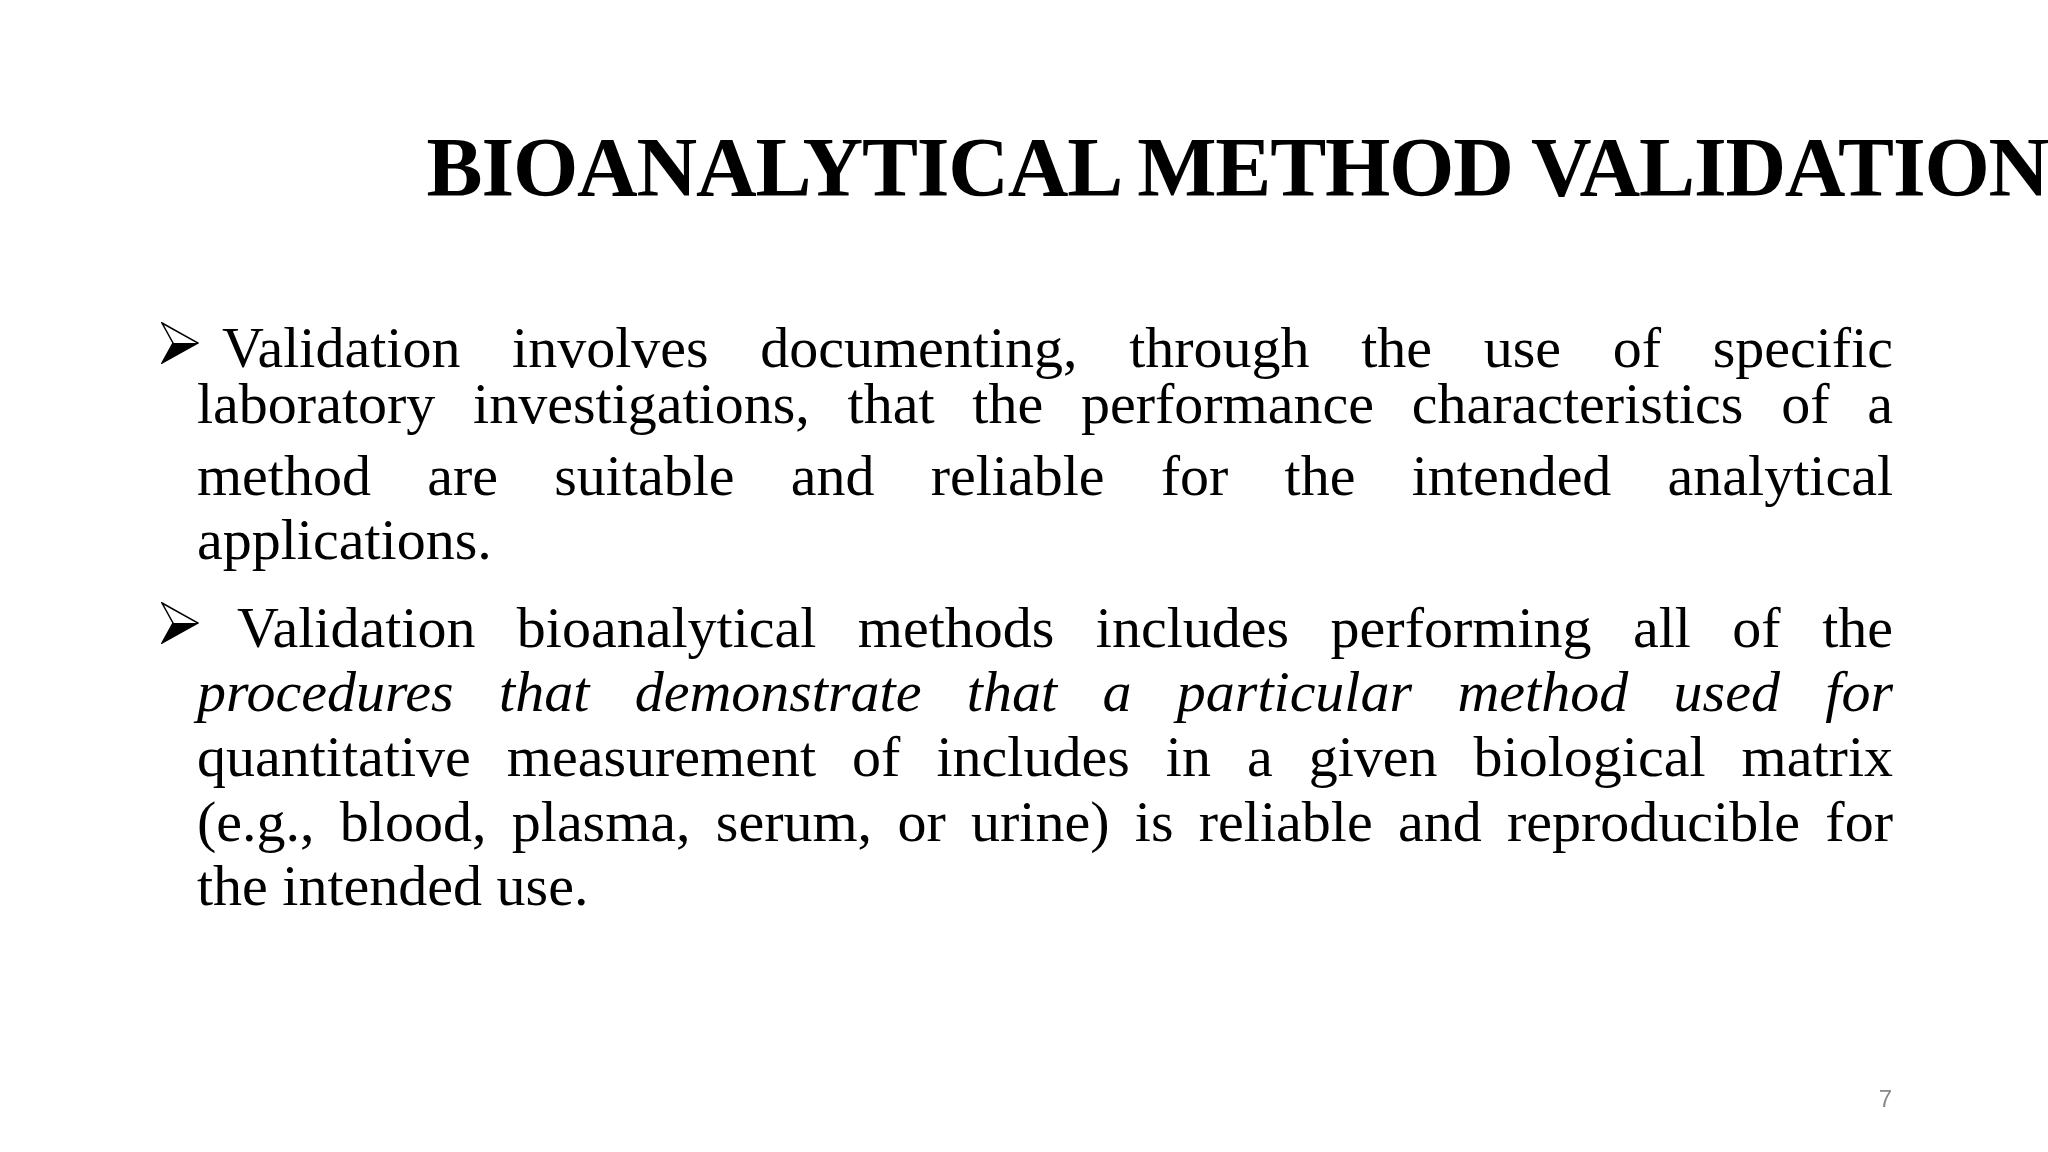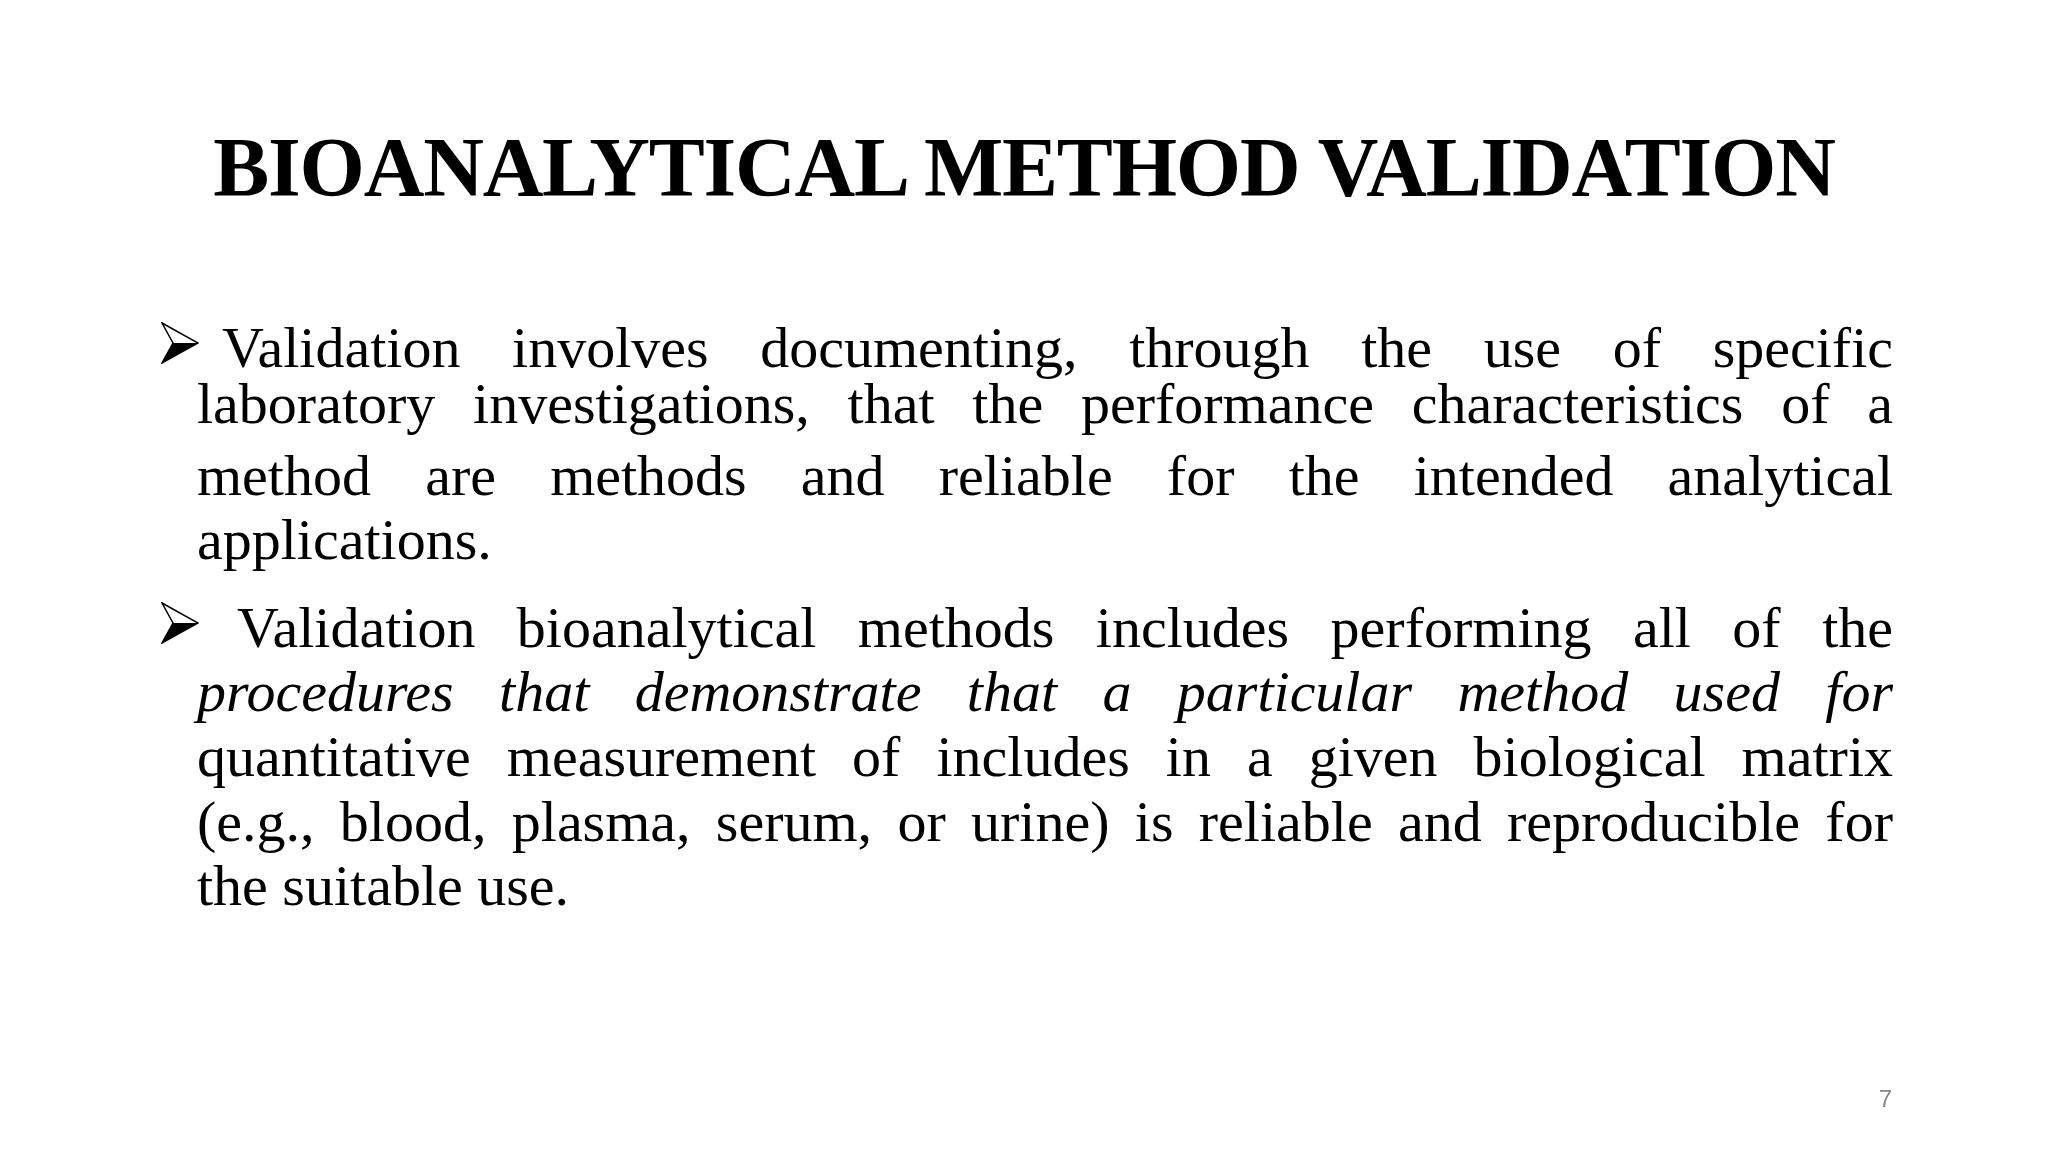--- a/index.html
+++ b/index.html
@@ -1,20 +1,20 @@
 <!DOCTYPE html>
 <html><head>
 <meta charset="utf-8">
 <style>
   html, body { margin: 0; padding: 0; background: #ffffff; }
   body { width: 2048px; height: 1152px; position: relative; overflow: hidden; }
   .slide { position: absolute; left: 0; top: 0; width: 2048px; height: 1152px; background: #ffffff; }
   .title {
     position: absolute; left: 0; top: 118px; width: 2048px;
-    text-align: center;
+    text-align: right;
     font-family: "Liberation Serif", "DejaVu Serif", serif;
     font-weight: bold; font-size: 84px; line-height: 100px;
     color: #000000; letter-spacing: -1.2px; white-space: nowrap;
   }
   .body { position: absolute; left: 0; top: 0; width: 2048px; height: 1152px; }
   .para { position: absolute; left: 0; width: 2048px; }
   .bullet {
     position: absolute; left: 161px; width: 38px; height: 42px;
   }
   .line {
@@ -43,34 +43,34 @@
 
     <div class="para">
       <span class="bullet" style="top:322px;">
         <svg width="38" height="42" viewBox="0 0 38 42">
           <polygon points="1,1 37,21 1,41 12,21" fill="#ffffff" stroke="#000" stroke-width="1.5" stroke-linejoin="miter"></polygon>
           <polygon points="12,21 37,21 1,41" fill="#000000"></polygon>
         </svg>
       </span>
       <div class="line" style="top:316px; left:222px; width:1671px;">Validation involves documenting, through the use of specific</div>
       <div class="line" style="top:372px;">laboratory investigations, that the performance characteristics of a</div>
-      <div class="line" style="top:444px;">method are methods and reliable for the intended analytical</div>
+      <div class="line" style="top:444px;">method are suitable and reliable for the intended analytical</div>
       <div class="line last" style="top:508px;">applications.</div>
     </div>
 
     <div class="para">
       <span class="bullet" style="top:602px;">
         <svg width="38" height="42" viewBox="0 0 38 42">
           <polygon points="1,1 37,21 1,41 12,21" fill="#ffffff" stroke="#000" stroke-width="1.5" stroke-linejoin="miter"></polygon>
           <polygon points="12,21 37,21 1,41" fill="#000000"></polygon>
         </svg>
       </span>
       <div class="line" style="top:596px; left:237px; width:1656px;">Validation bioanalytical methods includes performing all of the</div>
       <div class="line" style="top:660px;font-style:italic;">procedures that demonstrate that a particular method used for</div>
       <div class="line" style="top:725px;">quantitative measurement of includes in a given biological matrix</div>
       <div class="line" style="top:790px;">(e.g., blood, plasma, serum, or urine) is reliable and reproducible for</div>
-      <div class="line last" style="top:854px;">the suitable use.</div>
+      <div class="line last" style="top:854px;">the intended use.</div>
     </div>
 
   </div>
 
   <div class="page-number">7</div>
 </div>
 
 </body></html>

